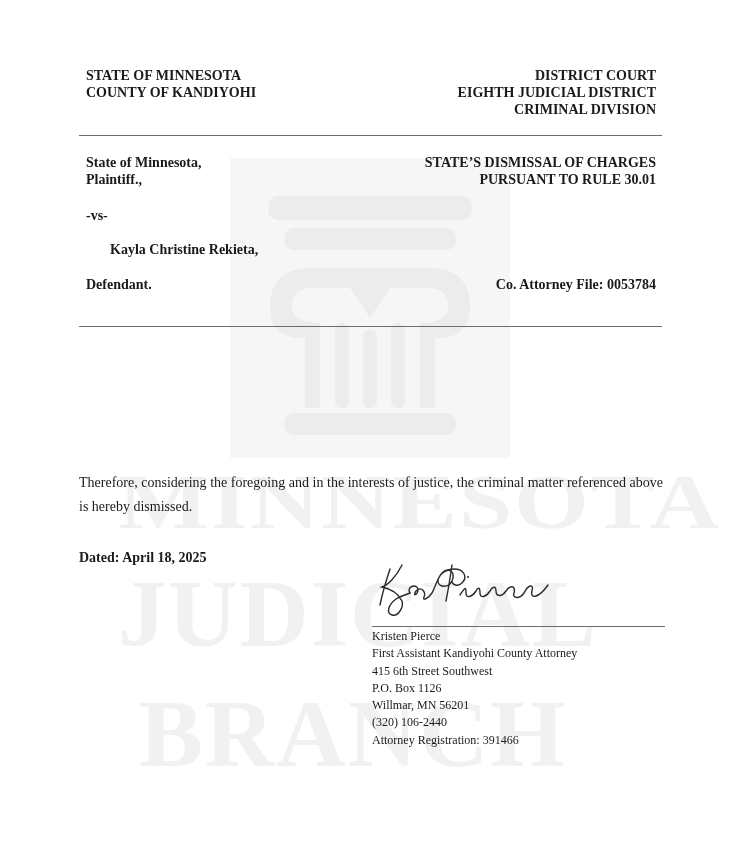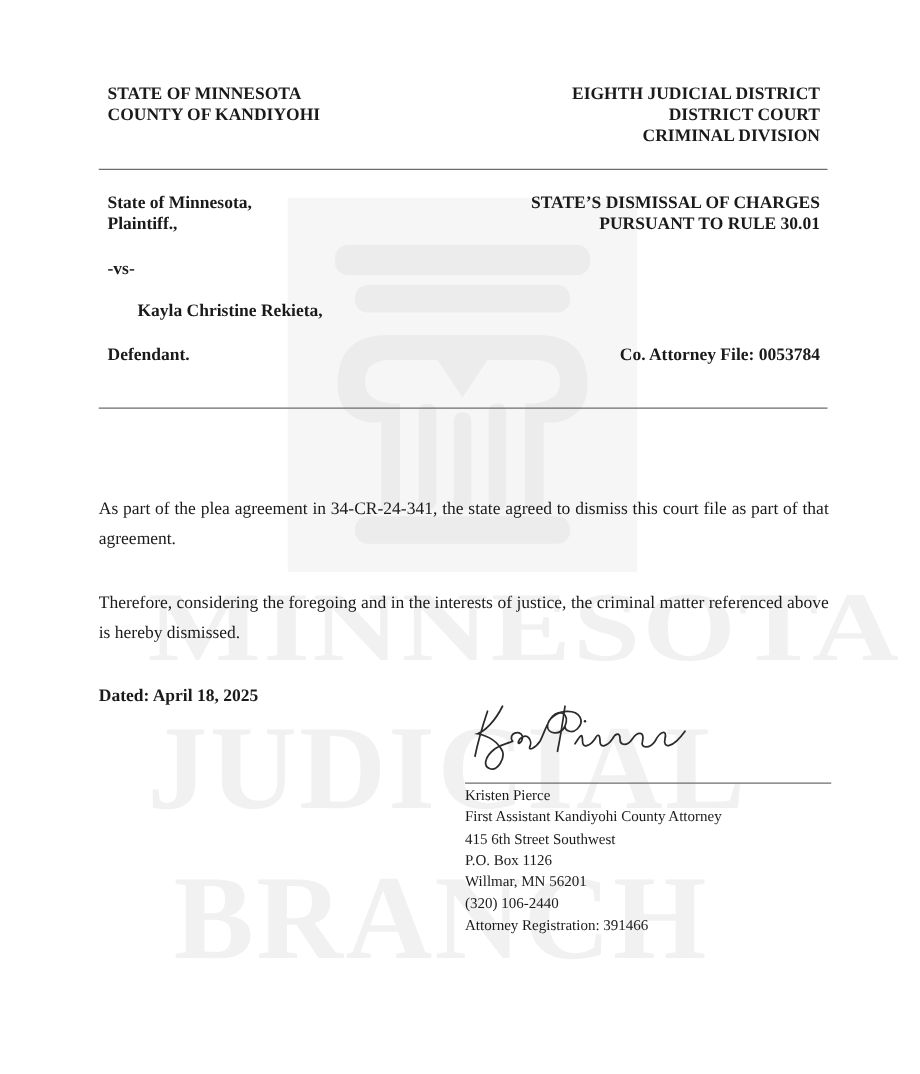--- a/index.html
+++ b/index.html
@@ -45,22 +45,22 @@
   <div class="wm-word wm-2">JUDICIAL</div>
   <div class="wm-word wm-3">BRANCH</div>
 
   <div class="content">
 
     <div class="abs hdr" style="left:86px; top:67px;">
       <div>STATE OF MINNESOTA</div>
       <div>COUNTY OF KANDIYOHI</div>
     </div>
     <div class="abs hdr right" style="right:80px; top:67px;">
+      <div>DISTRICT COURT</div>
       <div>EIGHTH JUDICIAL DISTRICT</div>
-      <div>DISTRICT COURT</div>
       <div>CRIMINAL DIVISION</div>
     </div>
 
     <div class="rule" style="left:79px; top:135px; width:583px;"></div>
 
     <div class="abs txt" style="left:86px; top:154px;">
       <div>State of Minnesota,</div>
       <div>Plaintiff.,</div>
     </div>
     <div class="abs txt" style="left:86px; top:207px;">-vs-</div>
@@ -71,21 +71,20 @@
       <div>STATE’S DISMISSAL OF CHARGES</div>
       <div>PURSUANT TO RULE 30.01</div>
     </div>
 
     <div class="abs txt right" style="right:80px; top:276px;">
       <div>Co. Attorney File: 0053784</div>
     </div>
 
     <div class="rule" style="left:79px; top:326px; width:583px;"></div>
 
-    <div class="abs para" style="left:79px; top:396px; text-align: justify; text-align-last: left;">As part of the plea agreement in 34-CR-24-341, the state agreed to dismiss this court file as part of that agreement.</div>
     <div class="abs para" style="left:79px; top:471px; text-align: justify; text-align-last: left;">Therefore, considering the foregoing and in the interests of justice, the criminal matter referenced above is hereby dismissed.</div>
     <div class="abs txt" style="left:79px; top:549px;">Dated: April 18, 2025</div>
 
     <svg class="abs" style="left:372px; top:555px;" width="200" height="70" viewBox="0 0 200 70">
       <path d="M18 14 C14 26 10 40 8 50 M30 10 C24 22 16 30 10 32 C20 34 26 38 30 46 C32 52 26 62 20 60 C14 58 16 50 24 44 C30 40 34 40 38 38" fill="none" stroke="#2a2a2a" stroke-width="1.4" stroke-linecap="round"></path>
       <path d="M38 38 C34 32 44 28 46 34 C46 40 40 42 44 36 C50 30 54 38 52 42 C50 46 56 44 60 38 C64 30 66 22 70 18 C76 12 84 16 80 26 C76 34 66 32 66 26 C66 20 74 14 82 14 C92 14 96 22 90 28 C86 32 80 30 80 26" fill="none" stroke="#2a2a2a" stroke-width="1.4" stroke-linecap="round"></path>
       <path d="M80 10 C78 24 76 36 74 46 M88 40 C92 34 94 30 94 38 C94 44 100 42 104 36 C106 32 108 32 108 38 C108 44 114 42 118 36 C120 32 124 30 124 36 C124 42 130 42 134 36 C138 30 144 30 142 38 C140 44 148 44 152 38 C156 30 162 28 160 36 C158 44 166 44 176 30" fill="none" stroke="#2a2a2a" stroke-width="1.4" stroke-linecap="round"></path>
       <circle cx="96" cy="22" r="1" fill="#2a2a2a"></circle>
     </svg>
     <div class="rule" style="left:372px; top:626px; width:293px;"></div>

